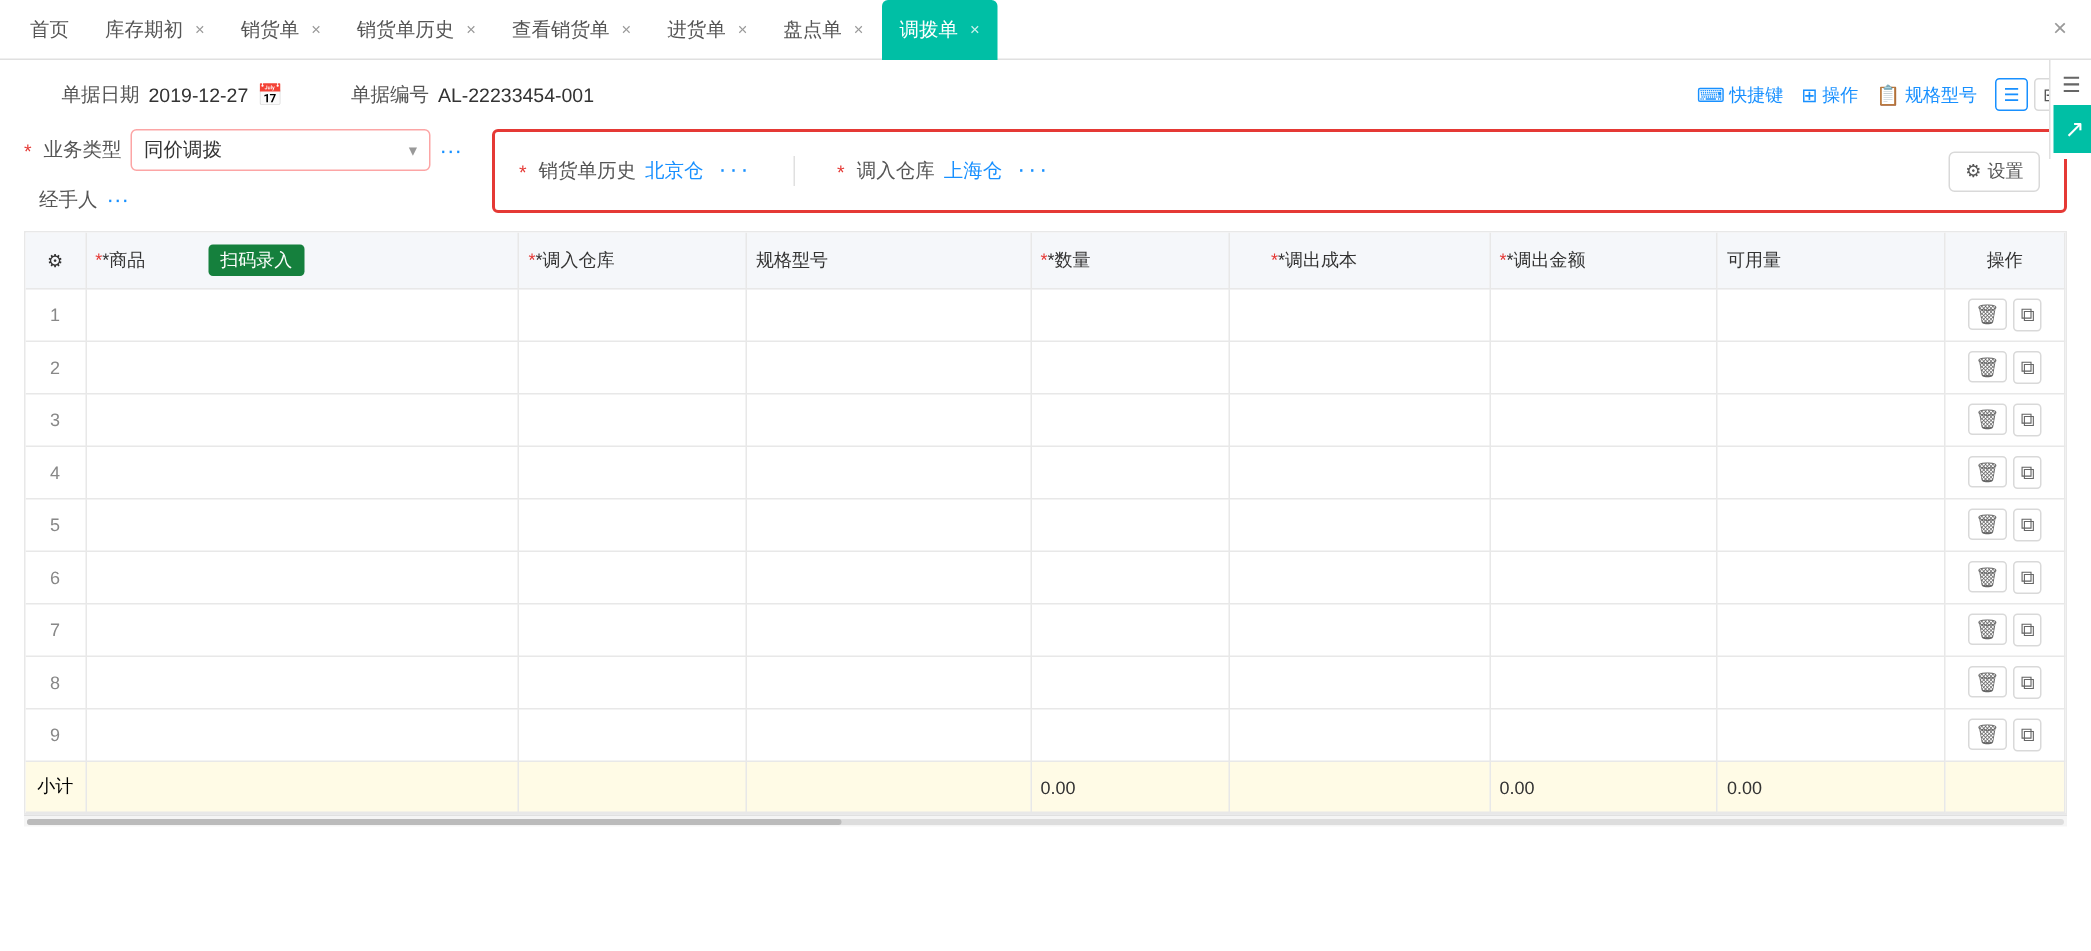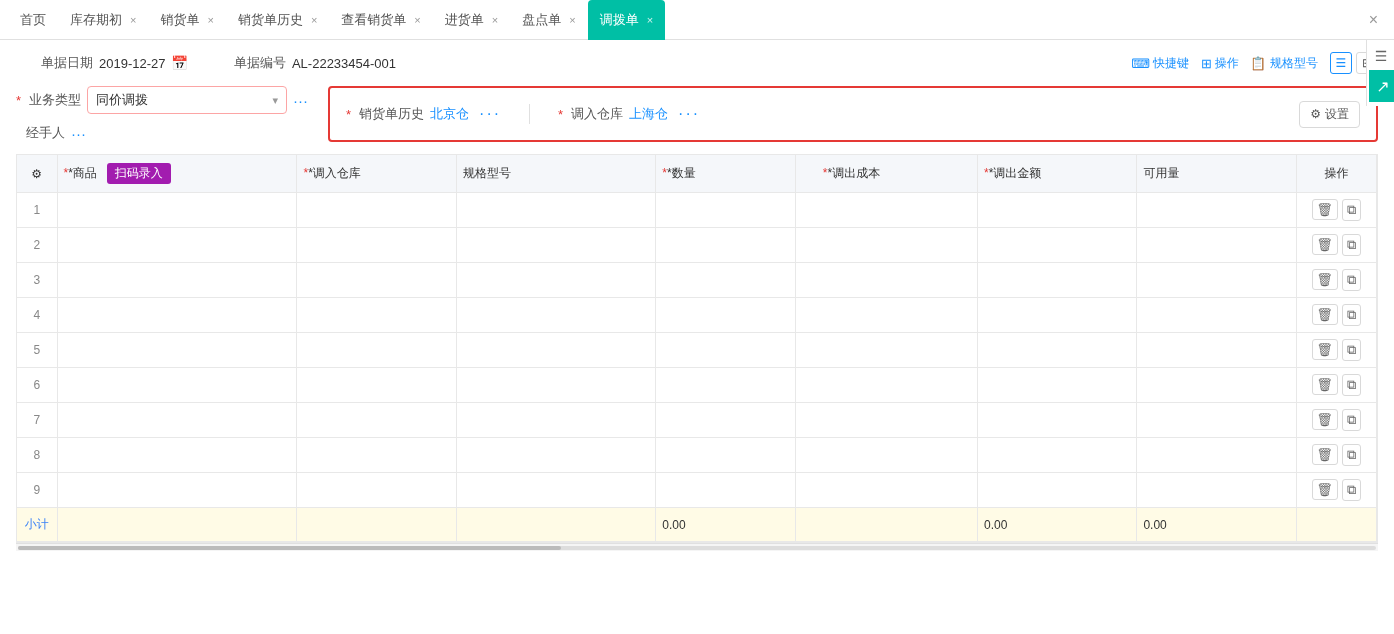--- a/index.html
+++ b/index.html
@@ -171,30 +171,31 @@
       border-right: 1px solid #e8e8e8;
       border-bottom: 1px solid #e8e8e8;
       color: #333;
       height: 34px;
     }
     tbody tr td:first-child { text-align: center; color: #888; width: 40px; }
     .subtotal-row td {
       background: #fffbe6;
       font-weight: 500;
     }
-    .subtotal-row td:first-child { color: #3b82f6; }
+    .subtotal-row td:first-child { color: #000000; }
 
     .scan-btn {
-      background: #a21caf;
+      background: #15803d;
       color: #fff;
       border: none;
       border-radius: 3px;
       padding: 2px 8px;
       cursor: pointer;
       font-size: 12px;
+      margin-left: 32px;
     }
 
     .col-num { width: 40px; }
     .col-goods { min-width: 120px; }
     .col-unit { min-width: 80px; }
     .col-spec { min-width: 100px; }
     .col-qty { min-width: 70px; }
     .col-cost { min-width: 80px; padding-left: 27px; }
     .col-amount { min-width: 80px; }
     .col-avail { min-width: 80px; }

